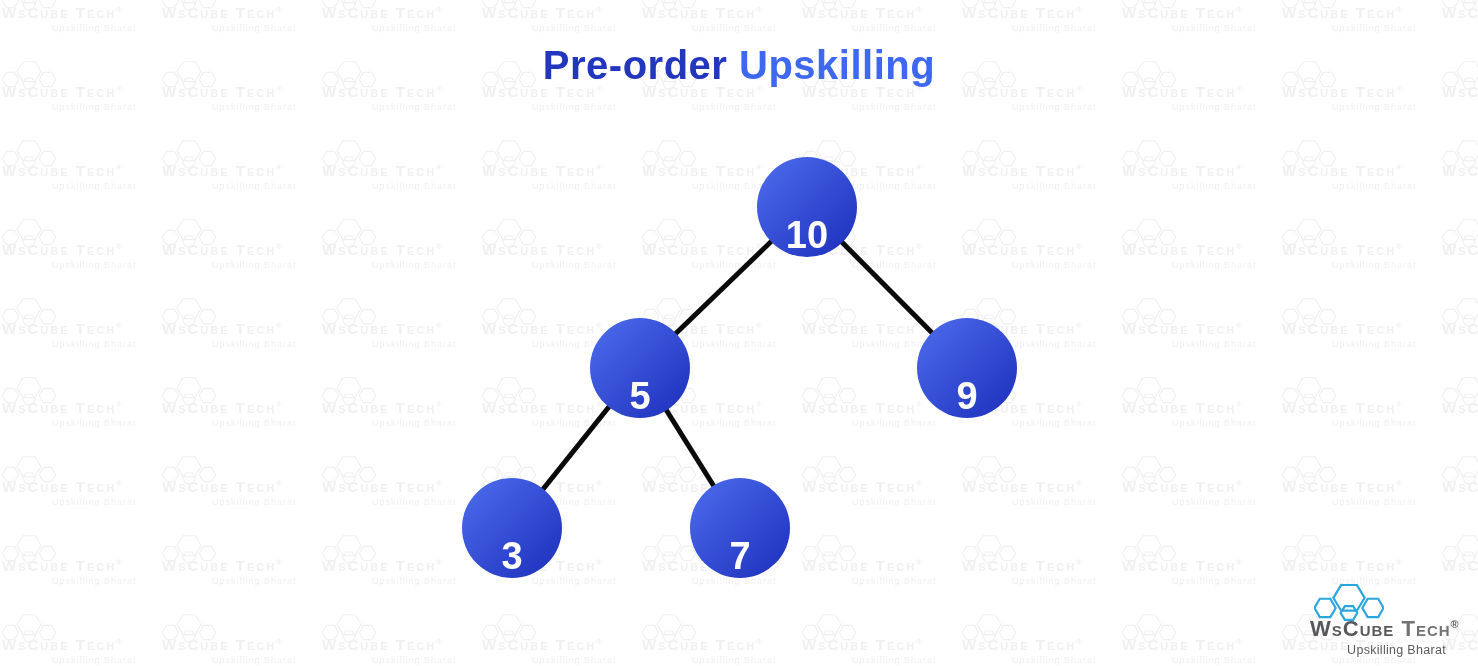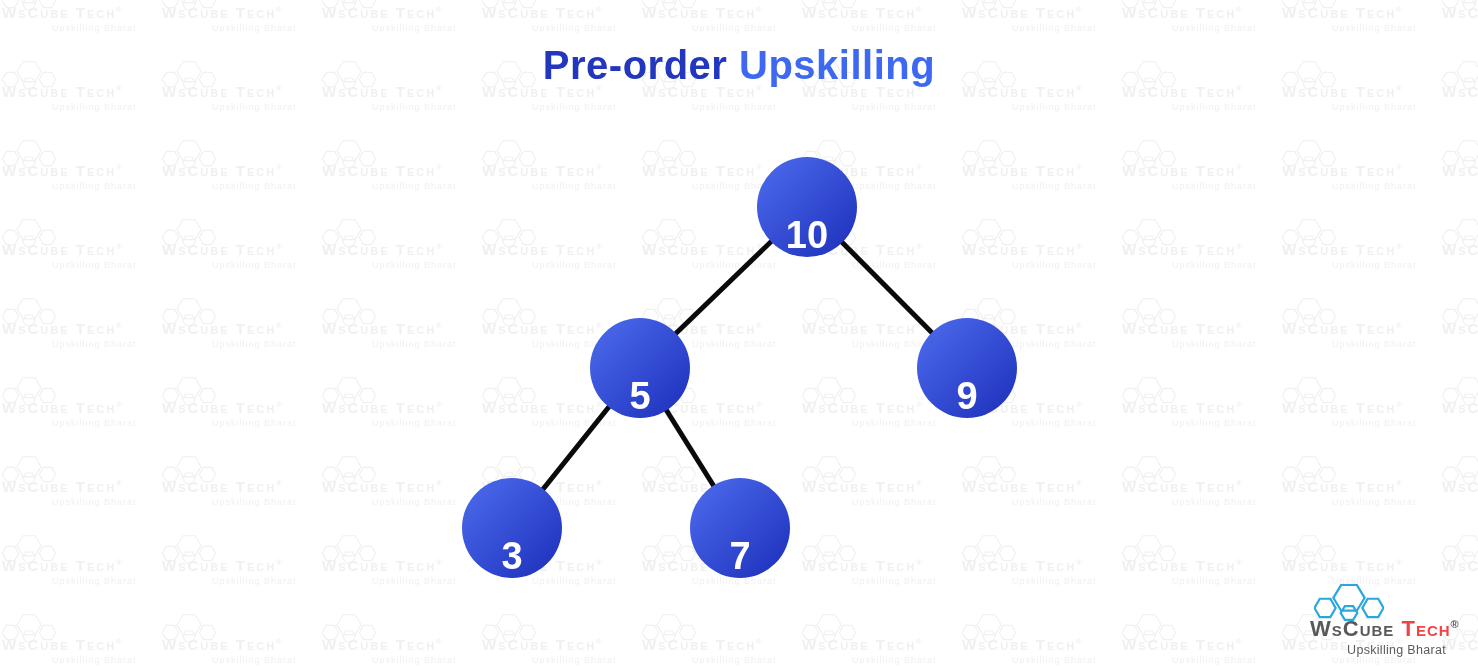--- a/index.html
+++ b/index.html
@@ -39,21 +39,21 @@
   }
   
   .logo{position:absolute;left:1310px;top:584px;width:142px;z-index:3;}
   .logo svg{display:block;margin-left:4px;}
   .logo svg polygon{fill:none;stroke:#2BA7E0;stroke-width:2.4;}
   .logo-text{
     margin-top:-7px;white-space:nowrap;
     font-weight:bold;font-variant:small-caps;
     font-size:22px;letter-spacing:1px;color:#58595B;
   }
-  .logo-text .lg2{color:#ef4444;text-align:right;}
+  .logo-text .lg2{color:#737373;text-align:right;}
   .logo-text sup{font-size:11px;color:#58595B;vertical-align:super;letter-spacing:0;}
   .logo-tag{
     text-align:right;padding-right:6px;margin-top:1px;
     font-size:12.5px;color:#5a5b5e;letter-spacing:0.3px;
   }
 </style>
 </head>
 <body>
 
 <div id="watermark-layer">

